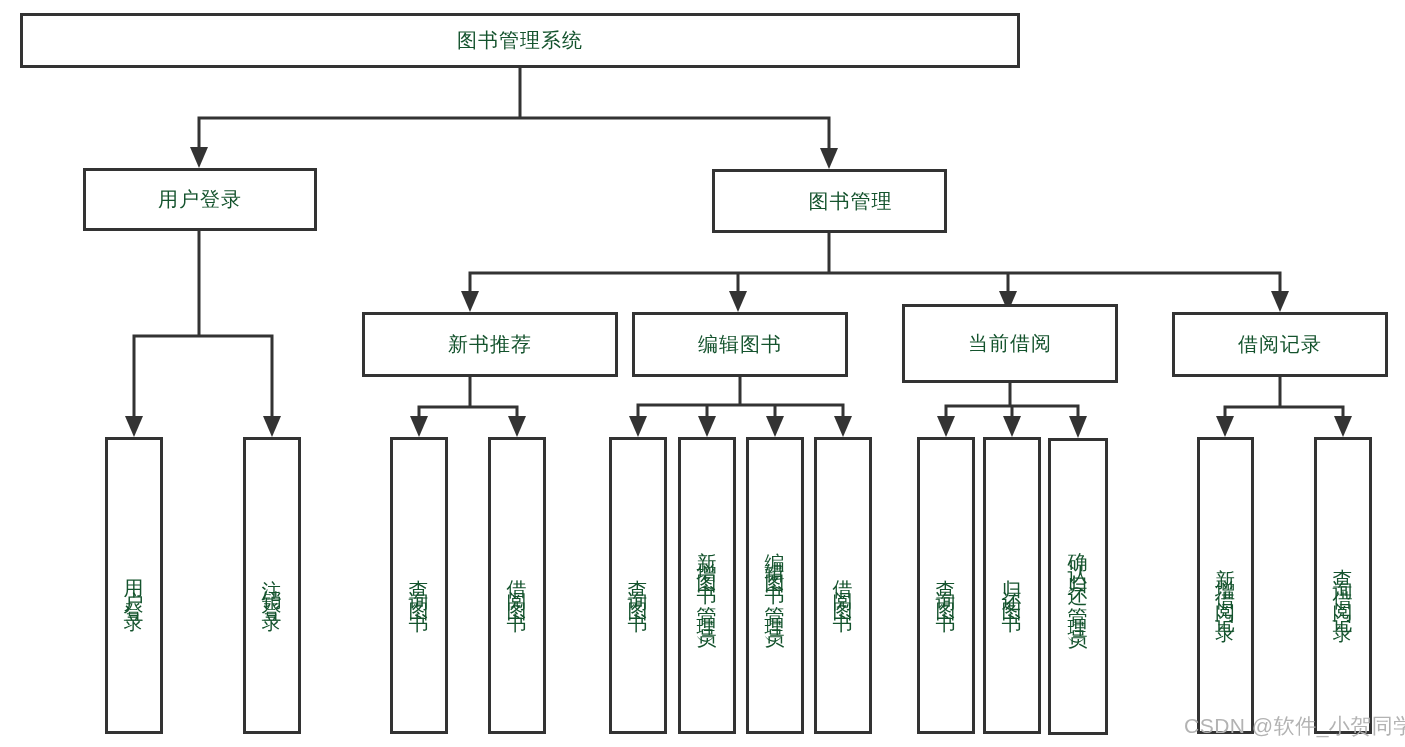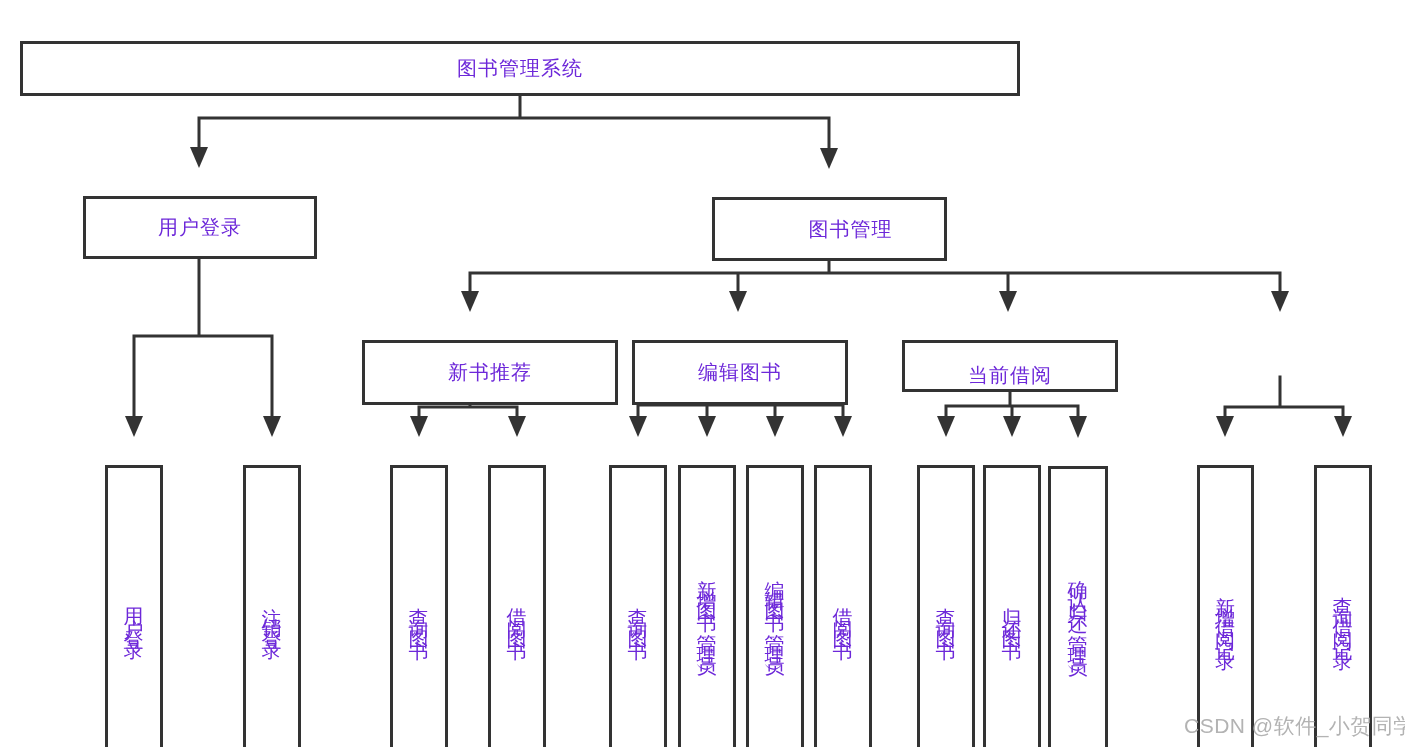--- a/index.html
+++ b/index.html
@@ -19,28 +19,27 @@
     position: absolute;
     left: 0; top: 0;
     width: 1405px; height: 747px;
     z-index: 1;
   }
   .box {
     position: absolute;
     box-sizing: border-box;
     border: 3px solid #333333;
     background: #ffffff;
-    color: #6d28d9;
+    color: #14532d;
     display: flex;
     align-items: center;
     justify-content: center;
     z-index: 2;
     font-size: 20px;
     letter-spacing: 1px;
-    margin-top: 28px;
   }
   .box.leaf > span {
     writing-mode: vertical-rl;
     text-orientation: upright;
     letter-spacing: 11px;
     line-height: 1;
     white-space: nowrap;
   }
   .watermark {
     position: absolute;
@@ -101,22 +100,25 @@
   <div class="box" style="left:712px; top:169px; width:235px; height:64px;padding-left:42px;">
     <span>图书管理</span>
   </div>
 
   <div class="box" style="left:362px; top:312px; width:256px; height:65px;">
     <span>新书推荐</span>
   </div>
   <div class="box" style="left:632px; top:312px; width:216px; height:65px;">
     <span>编辑图书</span>
   </div>
-  <div class="box" style="left:902px; top:312px; width:216px; height:52px;align-items:flex-end;">
+  <div class="box" style="left:902px; top:304px; width:216px; height:79px;">
     <span>当前借阅</span>
+  </div>
+  <div class="box" style="left:1172px; top:312px; width:216px; height:65px;">
+    <span>借阅记录</span>
   </div>
 
   <div class="box leaf" style="left:105px; top:437px; width:58px; height:297px;">
     <span>用户登录</span>
   </div>
   <div class="box leaf" style="left:243px; top:437px; width:58px; height:297px;">
     <span>注销登录</span>
   </div>
 
   <div class="box leaf" style="left:390px; top:437px; width:58px; height:297px;">

